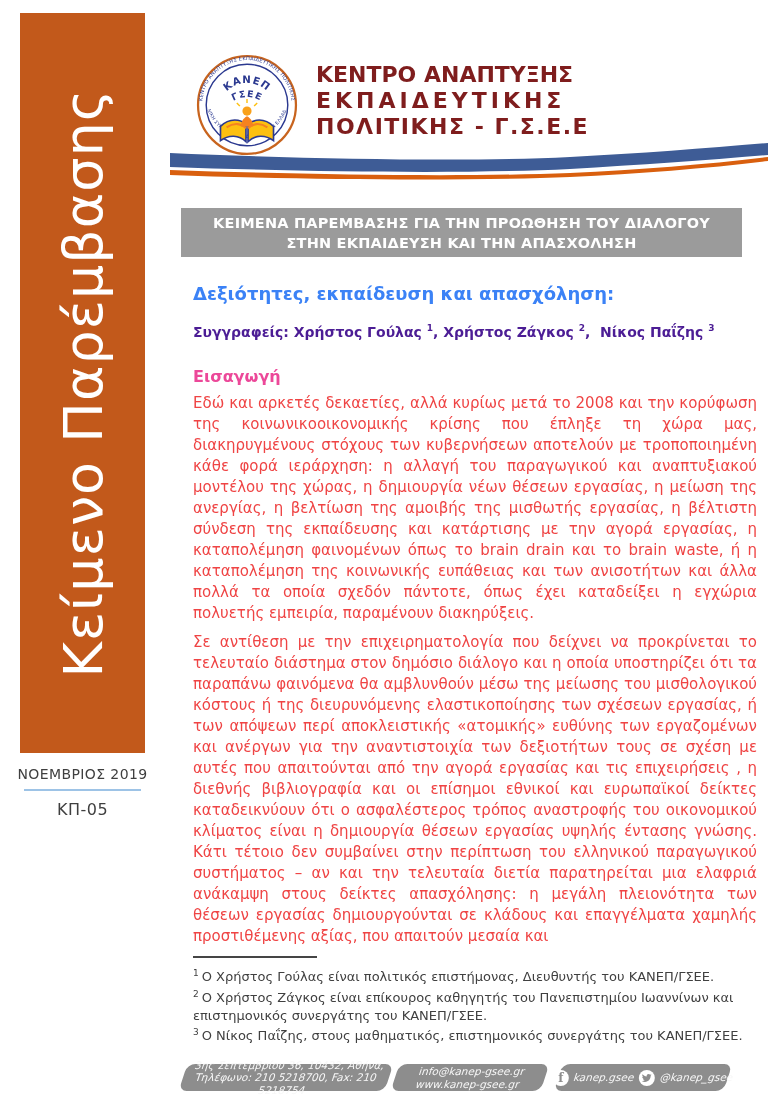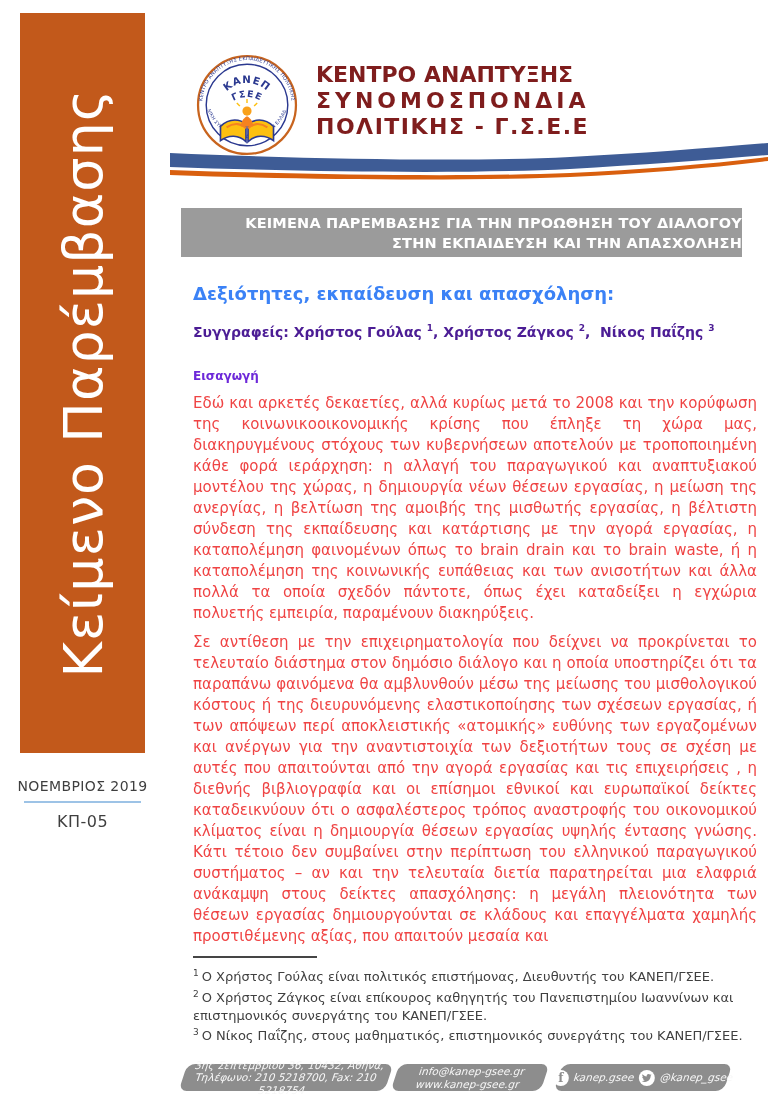--- a/index.html
+++ b/index.html
@@ -5,45 +5,45 @@
   html,body{margin:0;padding:0;background:#ffffff;}
   .page{position:relative;width:768px;height:1109px;background:#fff;overflow:hidden;
         font-family:"DejaVu Sans","Liberation Sans",sans-serif;}
 
   
   .sidebar{position:absolute;left:20px;top:13px;width:125px;height:740px;background:#C2591B;}
   .vtext{position:absolute;left:50%;top:50%;
          transform:translate(-50%,-50%) rotate(-90deg);
          white-space:nowrap;color:#ffffff;font-size:54px;letter-spacing:1px;font-weight:400;}
   .side-meta{position:absolute;left:10px;top:766px;width:145px;text-align:center;color:#3f3f3f;}
-  .side-date{font-size:14px;letter-spacing:0.4px;margin-top:12px;}
+  .side-date{font-size:14px;letter-spacing:0.4px;}
   .side-rule{border-top:2px solid #9DC3E6;margin:7px 14px 9px 14px;}
   .side-code{font-size:16px;letter-spacing:0.5px;}
 
   
   .logoWrap{position:absolute;left:196px;top:54px;width:102px;height:102px;}
   .orgTitle{position:absolute;left:316px;top:62px;color:#7f1d1d;font-weight:bold;
             font-size:22px;line-height:26px;}
   .orgTitle .l2{letter-spacing:4px;}
   .orgTitle .l3{letter-spacing:1.5px;}
 
   
   .swoosh{position:absolute;left:170px;top:143px;width:598px;height:50px;}
 
   
   .banner{position:absolute;left:181px;top:208px;width:561px;height:49px;background:#9B9B9B;
-          color:#fff;font-weight:bold;font-size:14.5px;line-height:20px;text-align:right;
+          color:#fff;font-weight:bold;font-size:14.5px;line-height:20px;text-align:center;
           display:flex;flex-direction:column;justify-content:center;letter-spacing:0.2px;}
 
   
   .article{position:absolute;left:193px;top:281px;width:564px;}
   .doc-title{color:#3b82f6;font-weight:bold;font-size:18px;line-height:25px;margin:0;}
   .authors{margin:17px 0 0 0;color:#4c1d95;font-weight:bold;font-size:14px;white-space:pre-wrap;}
   .authors sup{font-size:9px;vertical-align:super;}
-  .section-heading{margin:26px 0 0 0;color:#6d28d9;font-weight:bold;font-size:12px;line-height:21px;}
+  .section-heading{margin:26px 0 0 0;color:#ec4899;font-weight:bold;font-size:16px;line-height:21px;}
   .bodytext p{margin:6px 0 8px 0;text-align:justify;font-size:15px;line-height:21px;color:#ef4444;}
 
   
   .footnotes{position:absolute;left:193px;top:956px;width:564px;color:#404040;
              font-size:13px;line-height:17.5px;}
   .fn-rule{width:124px;border-top:2px solid #454545;margin-bottom:7px;}
   .fn sup{font-size:9px;vertical-align:super;margin-right:3px;}
 
   
   .footer{position:absolute;left:0;top:1064px;width:768px;height:30px;}
@@ -108,21 +108,21 @@
           <line x1="50" y1="48" x2="50" y2="44"></line>
           <line x1="43" y1="51" x2="40" y2="48"></line>
           <line x1="57" y1="51" x2="60" y2="48"></line>
         </g>
       </g>
     </svg>
   </div>
 
   <div class="orgTitle">
     <div class="l1">ΚΕΝΤΡΟ ΑΝΑΠΤΥΞΗΣ</div>
-    <div class="l2">ΣΥΝΟΜΟΣΠΟΝΔΙΑ</div>
+    <div class="l2">ΕΚΠΑΙΔΕΥΤΙΚΗΣ</div>
     <div class="l3">ΠΟΛΙΤΙΚΗΣ - Γ.Σ.Ε.Ε</div>
   </div>
 
   <svg class="swoosh" viewBox="0 0 598 50" preserveAspectRatio="none">
     <path d="M0,27 C140,32 300,34 400,30 C470,27 540,21 598,14 L598,18 C540,25 470,31 400,34 C300,38 140,37 0,32 Z" fill="#D95F0E"></path>
     <path d="M0,10 C140,16 300,19 400,14 C470,10.5 540,5 598,0 L598,12 C540,17 470,22 400,26 C300,31 140,29 0,24 Z" fill="#3E5C96"></path>
   </svg>
 
   <div class="banner">
     <div>ΚΕΙΜΕΝΑ ΠΑΡΕΜΒΑΣΗΣ ΓΙΑ ΤΗΝ ΠΡΟΩΘΗΣΗ ΤΟΥ ΔΙΑΛΟΓΟΥ</div>

